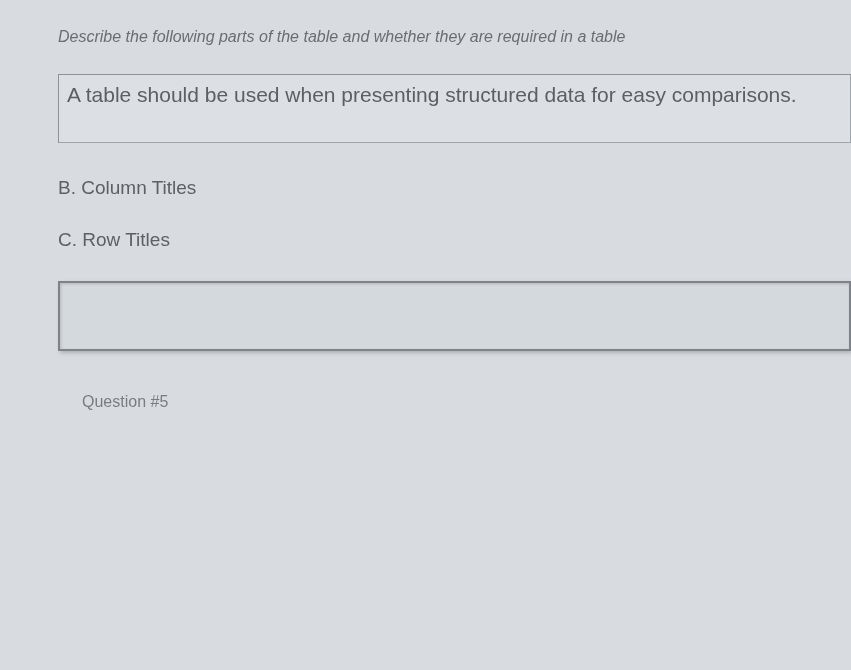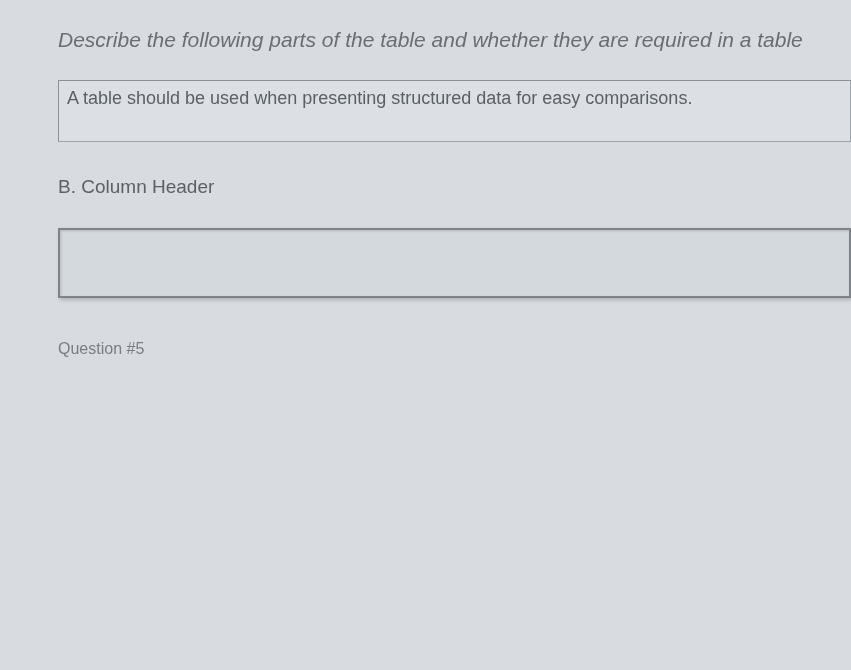--- a/index.html
+++ b/index.html
@@ -10,21 +10,21 @@
     body {
       width: 851px;
       height: 670px;
       background: #d8dce0;
       font-family: Arial, Helvetica, sans-serif;
       padding: 28px 0 0 58px;
       color: #595e63;
       overflow: hidden;
     }
     .instruction {
-      font-size: 21px;
+      font-size: 16px;
       color: #6a6e72;
       margin-bottom: 28px;
       filter: blur(0.6px);
       font-style: italic;
     }
     .section {
       margin-bottom: 30px;
     }
     .section-label {
       font-size: 19px;
@@ -33,54 +33,56 @@
       filter: blur(0.5px);
     }
     .answer-box {
       width: 100%;
       min-height: 62px;
       background: #dce0e4;
       border: 1.5px solid #9ea4aa;
       border-top-color: #8c9298;
       border-left-color: #8c9298;
       padding: 6px 8px;
-      font-size: 18px;
+      font-size: 21px;
       color: #5b6065;
       font-family: Arial, Helvetica, sans-serif;
       resize: none;
       outline: none;
       filter: blur(0.5px);
       line-height: 1.3;
     }
     .answer-box-d {
       min-height: 70px;
       border: 2px solid #7d8389;
       box-shadow: inset 1px 1px 3px rgba(0,0,0,0.15), 2px 2px 4px rgba(0,0,0,0.2);
       background: #d4d9de;
     }
     .next-question {
       font-size: 16px;
       color: #787d82;
       margin-top: 38px;
       filter: blur(0.7px);
+      margin-left: 24px;
     }
   </style>
 </head>
 <body>
 
 <div class="instruction">Describe the following parts of the table and whether they are required in a table</div>
 
 <div class="section">
   <textarea class="answer-box" style="">A table should be used when presenting structured data for easy comparisons.</textarea>
 </div>
 
 <div class="section">
-  <div class="section-label">B. Column Header</div>
+  <div class="section-label">B. Column Titles</div>
 </div>
 
 <div class="section">
+  <div class="section-label">C. Row Titles</div>
 </div>
 
 <div class="section">
   <textarea class="answer-box answer-box-d" style=""></textarea>
 </div>
 
 <div class="next-question">Question #5</div>
 
 </body></html>

